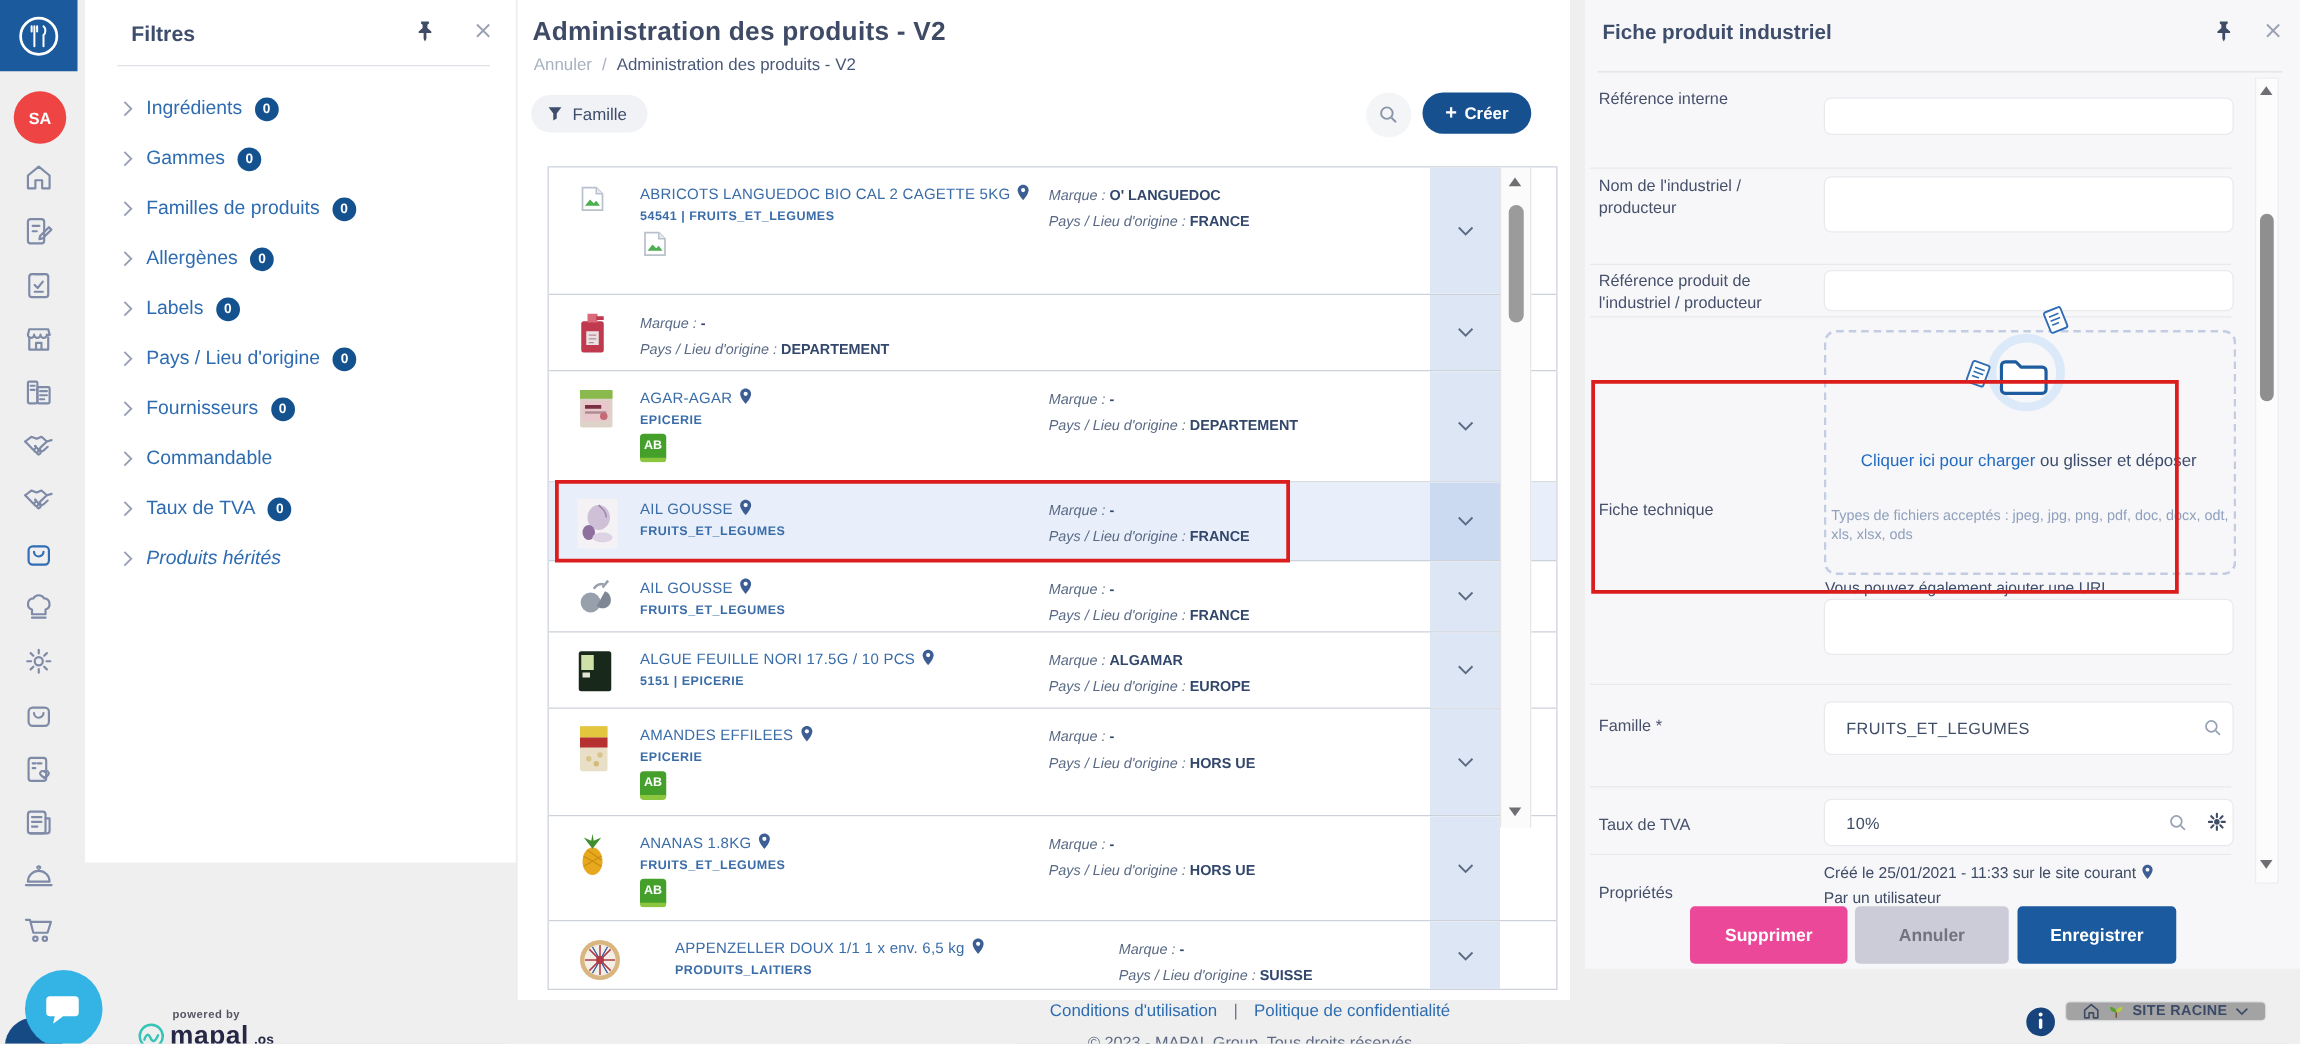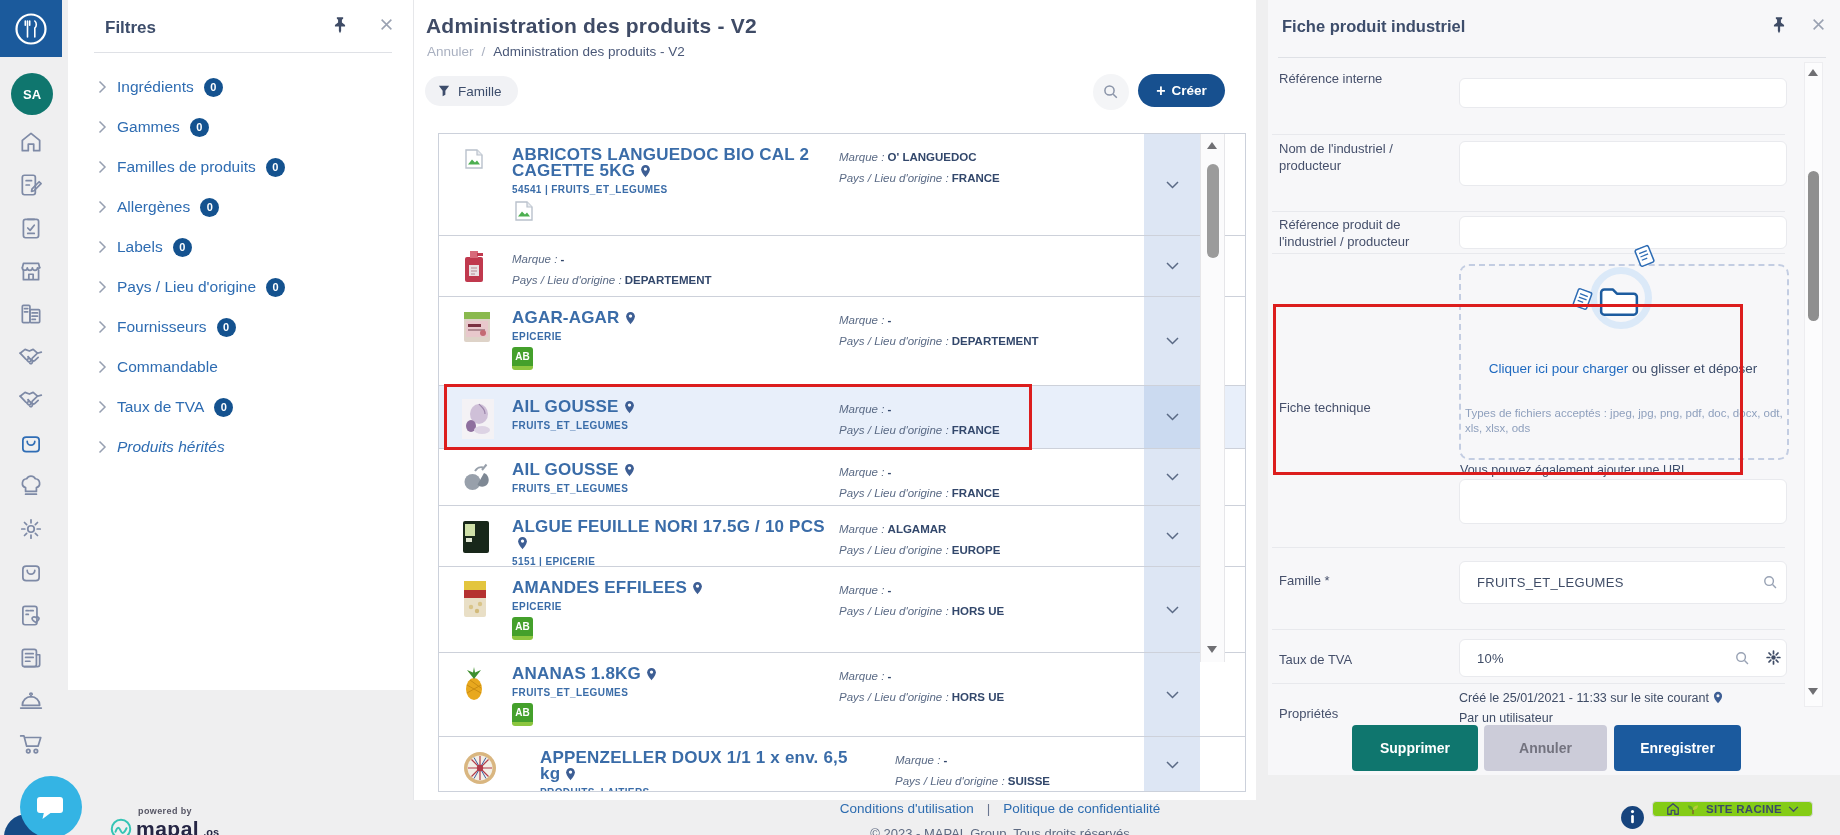--- a/index.html
+++ b/index.html
@@ -1,21 +1,21 @@
 <!DOCTYPE html>
 <html><head>
 <meta charset="utf-8">
 <style>
   *{margin:0;padding:0;box-sizing:border-box}
   body{font-family:"Liberation Sans",sans-serif;background:#e6e6e8}
   #screen{position:relative;width:1840px;height:835px;background:#efeff0;overflow:hidden}
 
   
   .logo{position:absolute;left:0;top:0;width:62px;height:57px;background:#1b5a9c;display:flex;align-items:center;justify-content:center}
-  .avatar{position:absolute;left:11px;top:73px;width:42px;height:42px;border-radius:50%;background:#0f766e;color:#fff;font-weight:bold;font-size:13px;display:flex;align-items:center;justify-content:center}
+  .avatar{position:absolute;left:11px;top:73px;width:42px;height:42px;border-radius:50%;background:#ef4444;color:#fff;font-weight:bold;font-size:13px;display:flex;align-items:center;justify-content:center}
   .rail-icons{position:absolute;left:0;top:129px;width:62px;display:flex;flex-direction:column;align-items:center;gap:17px}
   .rail-ic{width:26px;height:26px;color:#7e8aa6}
   .rail-ic.active{color:#2f6db5}
   .rail-ic svg{width:26px;height:26px}
 
   
   .fpanel{position:absolute;left:68px;top:0;width:345px;height:690px;background:#fff}
   .fp-line{position:absolute;left:26px;top:52px;width:298px;border-top:1px solid #dfe1e6}
   .fp-title{position:absolute;left:37px;top:18px;font-size:17px;font-weight:bold;color:#3d4d6b}
   .fp-pin{position:absolute;left:263px;top:16px;width:18px;height:18px;color:#3f4c66}
@@ -36,21 +36,21 @@
   .search-circle{position:absolute;left:679px;top:74px;width:36px;height:36px;border-radius:50%;background:#f4f5f7;display:flex;align-items:center;justify-content:center;color:#8a94a8;cursor:pointer}
   .btn-creer{position:absolute;left:724px;top:74px;width:87px;height:33px;border-radius:17px;background:#17508f;color:#fff;display:flex;align-items:center;justify-content:center;gap:6px;font-size:13.5px;font-weight:bold;cursor:pointer}
   .btn-creer .plus{font-size:16px;font-weight:bold}
 
   
   .plist{position:absolute;left:24px;top:133px;width:808px;height:659px;background:#fff;border:1px solid #ccd1db;overflow:hidden}
   .prow{position:relative;border-bottom:1px solid #cdd1da;padding:13px 0 0 23px;display:flex;overflow:hidden}
   .prow.hl{background:#e8effa}
   .pthumb{width:36px;margin-right:14px;flex:none;display:flex;justify-content:flex-start}
   .pinfo{width:327px;flex:none}
-  .pname{font-size:17px;font-weight:bold;color:#3a6ca8;line-height:16px;max-width:322px;letter-spacing:.2px}
+  .pname{font-size:12px;font-weight:normal;color:#3a6ca8;line-height:16px;max-width:322px;letter-spacing:.2px}
   .pname .locpin{display:inline-block;width:11px;height:14px;margin-left:5px;vertical-align:-2px;color:#3d5e94}
   .psub{margin-top:5px;font-size:10px;font-weight:bold;color:#3a6ca8;letter-spacing:.4px}
   .ab{margin-top:5px;width:21px;height:23px;background:#44a02b;border-bottom:4px solid #8cc63f;border-radius:3px;color:#fff;font-weight:bold;font-size:10px;display:flex;align-items:center;justify-content:center}
   .pextra{margin-top:4px;width:20px;height:20px}
   .pmeta{font-size:11.5px;line-height:21px}
   .pmeta .lab{font-style:italic;color:#5a6a85}
   .pmeta .val{font-weight:bold;color:#32476b}
   .pstrip{position:absolute;top:0;bottom:0;right:45px;width:56px;background:#dde6f4;display:flex;align-items:center;justify-content:center;cursor:pointer}
   .prow.hl .pstrip{background:#cbdaf0}
   .red-box{position:absolute;border:3px solid #dc1d1d;pointer-events:none;z-index:6}
@@ -76,41 +76,41 @@
   .ufolder{position:absolute;left:330px;top:284px;width:42px;height:34px;color:#1d5c9f}
   .upage{position:absolute;width:17px;height:20px;color:#2f6db5}
   .utext{position:absolute;left:196px;top:360px;width:318px;text-align:center;font-size:13.5px;line-height:17px;color:#3d4d6b}
   .utext .ulink{color:#1f6ac0;cursor:pointer}
   .uacc{position:absolute;left:197px;top:406px;width:336px;font-size:11.5px;line-height:15px;color:#8fa0bd}
   .uhint{position:absolute;left:192px;top:463px;font-size:12.5px;color:#3d4d6b}
   .rcreated{position:absolute;left:191px;top:691px;font-size:12.5px;color:#3f4c66}
   .rcreated .locpin{display:inline-block;width:10px;height:13px;margin-left:4px;vertical-align:-2px;color:#3d5e94}
   .rcreatedby{position:absolute;left:191px;top:711px;font-size:12.5px;color:#3f4c66}
   .rbtn{position:absolute;top:725px;height:46px;border:none;border-radius:4px;font-family:"Liberation Sans",sans-serif;font-size:14px;font-weight:bold;cursor:pointer;z-index:7}
-  .rbtn.del{left:84px;width:126px;background:#0f766e;color:#fff}
+  .rbtn.del{left:84px;width:126px;background:#ec4899;color:#fff}
   .rbtn.can{left:216px;width:123px;background:#ccccd9;color:#73737f}
   .rbtn.sav{left:346px;width:127px;background:#1b5a9e;color:#fff}
   .rscroll{position:absolute;left:536px;top:62px;width:19px;height:645px;background:#fcfcfd;border:1px solid #ededf0}
   .rscroll .tri-up{position:absolute;left:3px;top:6px;border-left-width:5.5px;border-right-width:5.5px}
   .rscroll .tri-down{position:absolute;left:3px;top:625px;border-left-width:5.5px;border-right-width:5.5px}
   .rthumb{position:absolute;left:3px;top:108px;width:11px;height:150px;border-radius:6px;background:#8f8f8f}
 
   
   .flinks{position:absolute;left:160px;right:0;top:801px;text-align:center;font-size:13.5px;color:#2d6cb0}
   .flinks a{color:#2d6cb0;text-decoration:none;margin:0 13px;cursor:pointer}
   .flinks .fsep{color:#6a7690}
   .fcopy{position:absolute;left:160px;right:0;top:826px;text-align:center;font-size:13px;color:#5e6a82}
   .pwby{position:absolute;left:138px;top:806px;font-size:9px;font-weight:bold;letter-spacing:.4px;color:#565665}
   .brandrow{position:absolute;left:110px;top:817px;display:flex;align-items:center;gap:4px}
   .brandrow .bname{font-size:21px;font-weight:bold;color:#262645;letter-spacing:.5px}
   .brandrow .bsuf{font-size:11px;font-weight:bold;color:#262645;margin-top:6px}
   .chat-navy{position:absolute;left:4px;top:814px;width:46px;height:46px;border-radius:50%;background:#164a85}
   .chat{position:absolute;left:20px;top:776px;width:62px;height:62px;border-radius:50%;background:#34b4e4;display:flex;align-items:center;justify-content:center;cursor:pointer}
   .info-ic{position:absolute;left:1620px;top:805px;width:25px;height:25px;cursor:pointer}
-  .site-pill{position:absolute;left:1652px;top:801px;width:161px;height:16px;background:#84cc16;border:1px solid #d9dade;border-radius:4px;display:flex;align-items:center;justify-content:center;gap:6px;cursor:pointer}
+  .site-pill{position:absolute;left:1652px;top:801px;width:161px;height:16px;background:#a3a3a3;border:1px solid #d9dade;border-radius:4px;display:flex;align-items:center;justify-content:center;gap:6px;cursor:pointer}
   .site-pill .slabel{font-size:11.5px;font-weight:bold;color:#3b4a68;letter-spacing:.3px}
   svg{display:block}
 </style>
 </head>
 <body>
 
 <div id="screen">
 
   <div class="logo">
     <svg viewBox="0 0 36 36" width="36" height="36">

